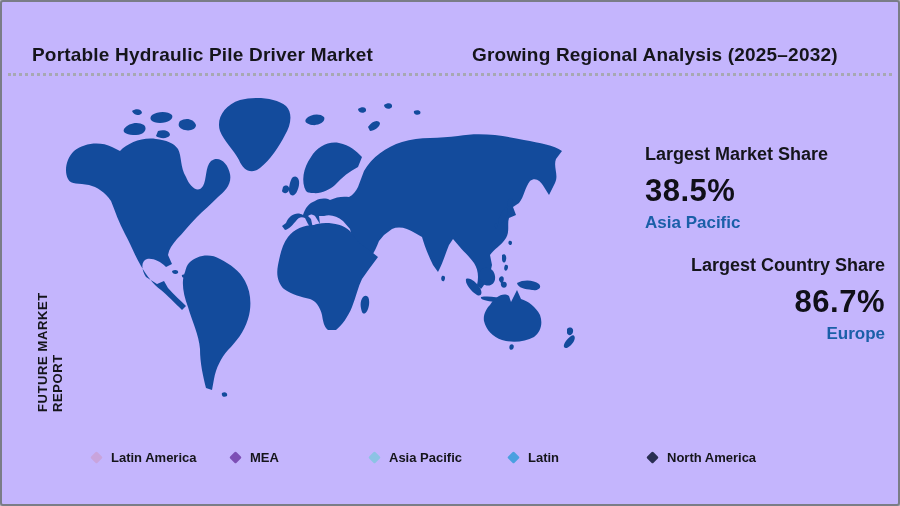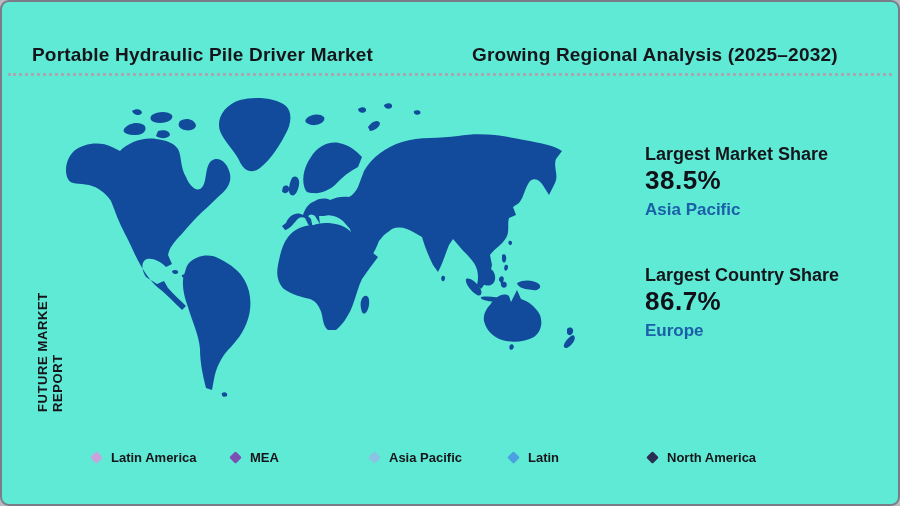--- a/index.html
+++ b/index.html
@@ -1,38 +1,38 @@
 <!DOCTYPE html>
 <html><head>
 <meta charset="utf-8">
 <style>
   * { margin:0; padding:0; box-sizing:border-box; }
   body { background:#b8bac0; font-family:"Liberation Sans", sans-serif; }
   .canvas {
     position:relative; width:900px; height:506px;
-    background:#5eead4;
-    border:2px solid #7a7d87; border-radius:9px;
+    background:#c4b5fd;
+    border:2px solid #7a7d87; border-radius:3px;
     overflow:hidden;
   }
   .title { position:absolute; top:42px; font-size:19px; font-weight:bold; color:#15151b; letter-spacing:0.2px; }
   .title-left  { left:30px; }
   .title-right { left:470px; }
   .dotted-divider { position:absolute; left:6px; right:6px; top:71px; border-top:3px dotted #a7a8b2; }
   .vertical-brand {
     position:absolute; left:33px; top:230px; height:180px;
     writing-mode:vertical-rl; transform:rotate(180deg);
     font-size:13px; font-weight:bold; letter-spacing:0.6px; color:#15151b;
     display:flex; align-items:center; justify-content:center;
   }
   .world-map { position:absolute; left:60px; top:85px; width:560px; height:320px; }
   .stat-block { position:absolute; left:643px; width:240px; }
   .stat-1 { top:142px; }
-  .stat-2 { top:263px; }
+  .stat-2 { top:253px;text-align:right; }
   .stat-label { font-size:18px; font-weight:bold; color:#15151b; }
-  .stat-value { font-size:26px; font-weight:bold; color:#101018; margin-top:0; letter-spacing:0.5px; }
+  .stat-value { font-size:31px; font-weight:bold; color:#101018; margin-top:8px; letter-spacing:0.5px; }
   .stat-region { font-size:17px; font-weight:bold; color:#1a5fa8; margin-top:4px; }
   .legend { position:absolute; left:90px; top:448px; display:flex; }
   .legend-item { width:139px; display:flex; align-items:center; gap:10px; }
   .legend-marker { width:9px; height:9px; transform:rotate(45deg); border-radius:1.5px; flex:0 0 auto; }
   .legend-label { font-size:13px; font-weight:bold; color:#15151b; }
 </style>
 </head>
 <body>
 
 <div class="canvas">

